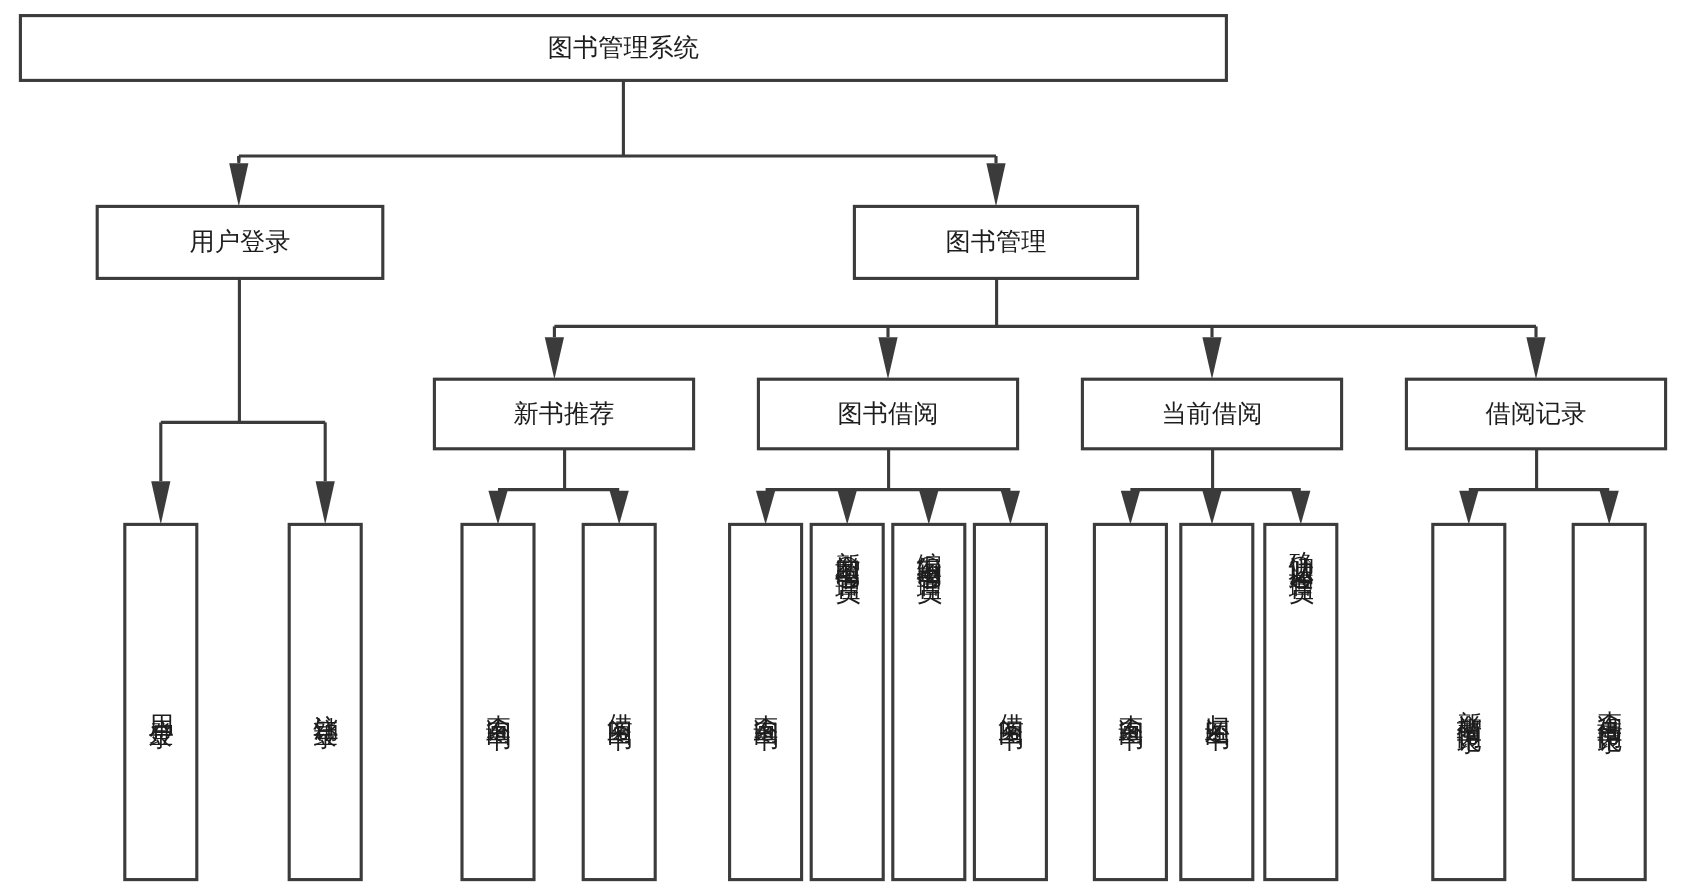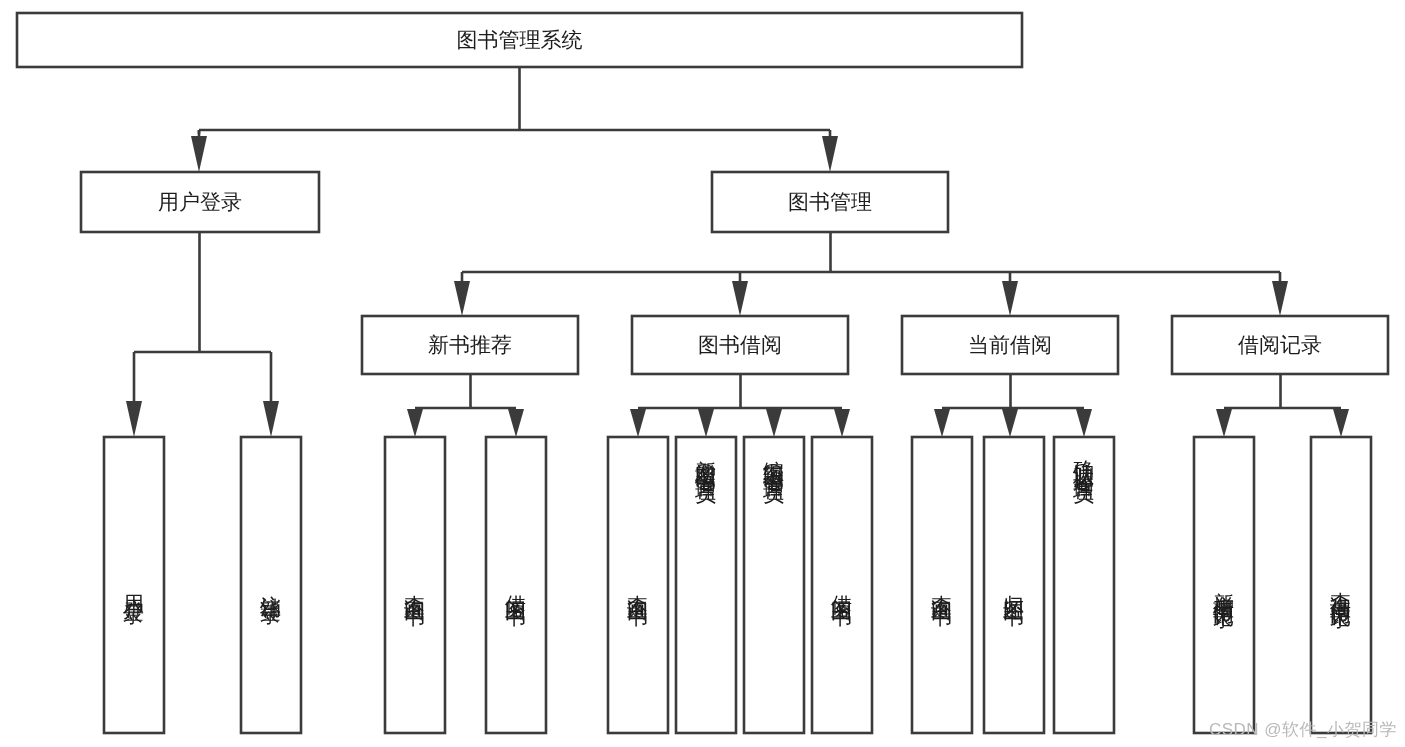--- a/index.html
+++ b/index.html
@@ -234,15 +234,14 @@
   </div>
 
   <div class="leaf-label-wrap" style="left:1194px; top:437px; width:60px; height:296px; align-items:center;">
     <span class="leaf-label">新增借阅记录</span>
   </div>
 
   <div class="leaf-label-wrap" style="left:1311px; top:437px; width:60px; height:296px; align-items:center;">
     <span class="leaf-label">查询借阅记录</span>
   </div>
 
-  <div id="watermark">CSDN @软件_小贺同学</div>
 
 </div>
 
 </body></html>

